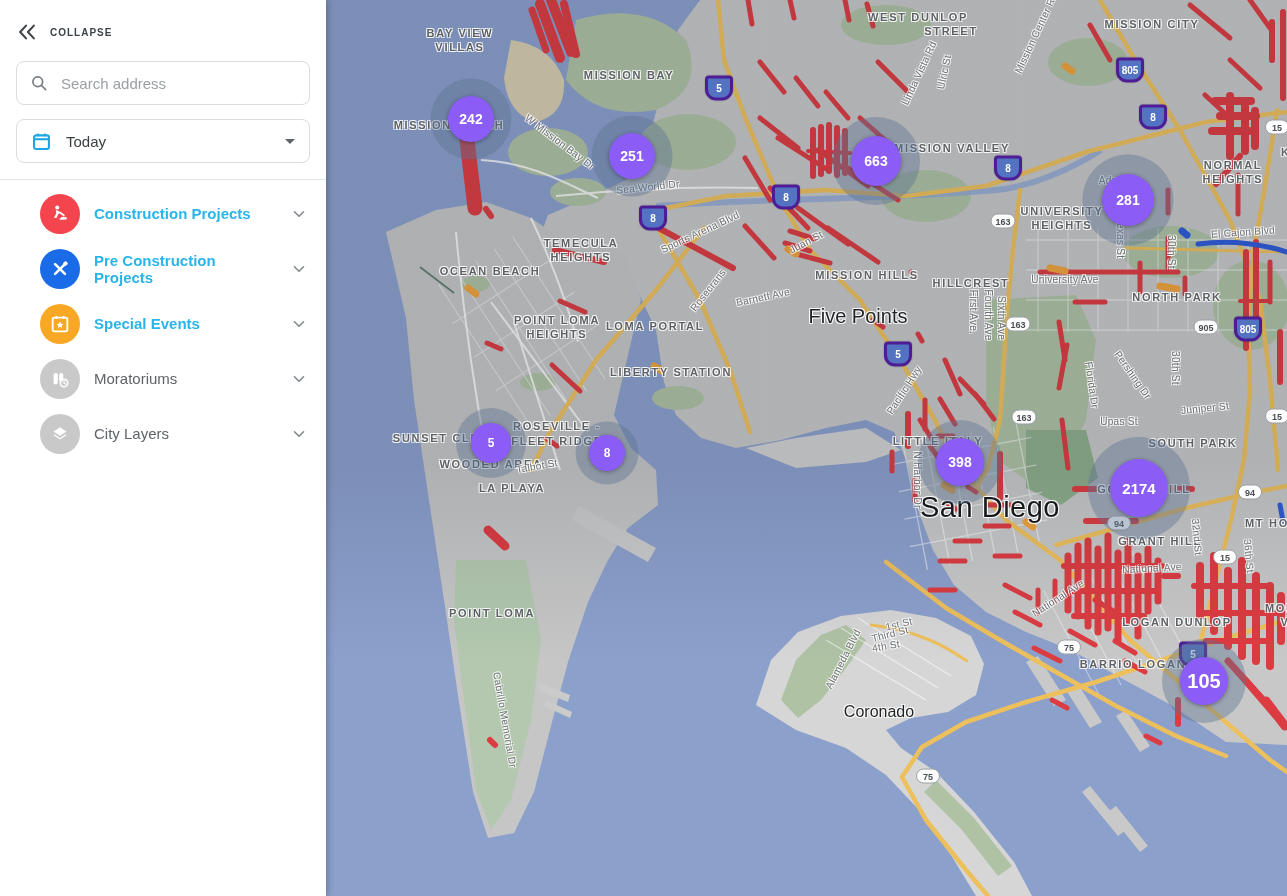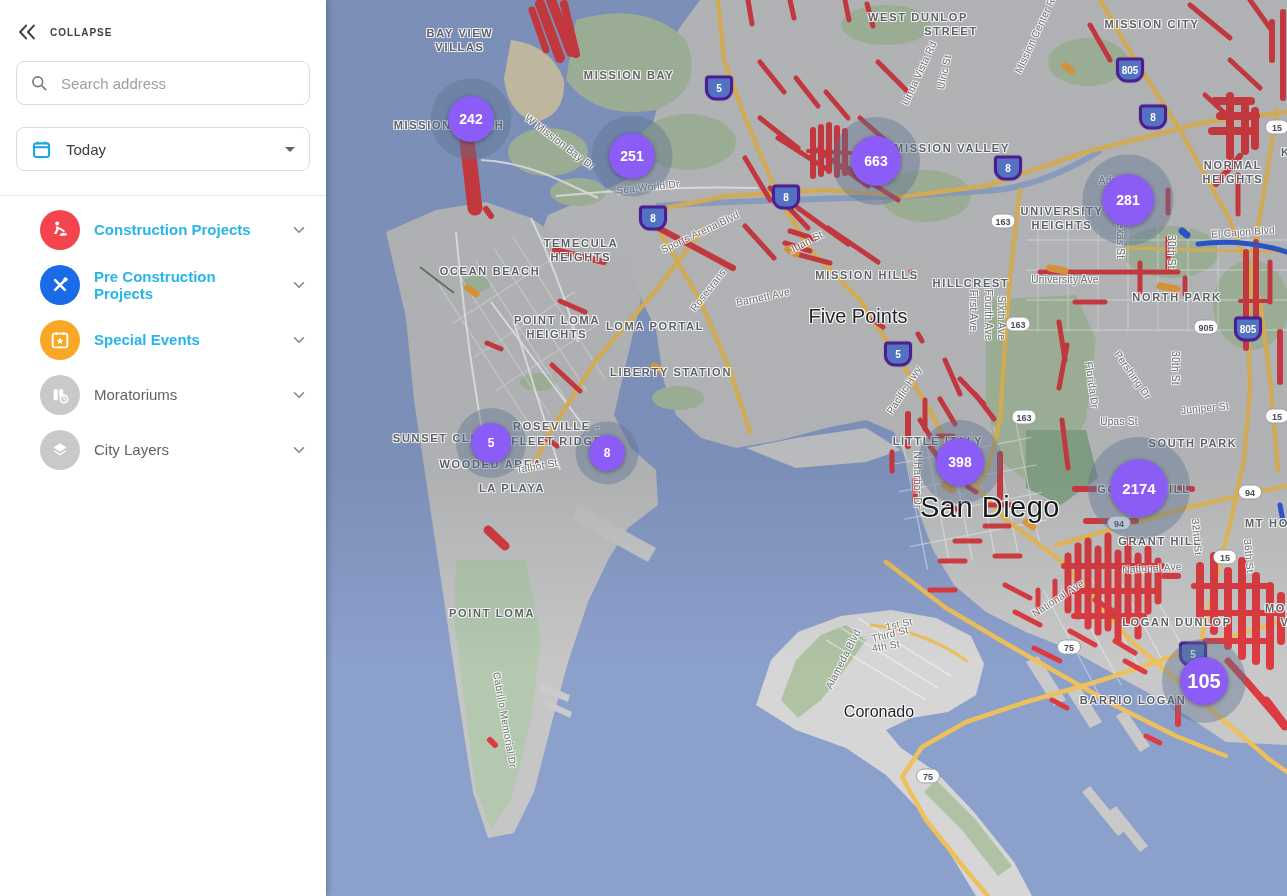--- a/index.html
+++ b/index.html
@@ -4,21 +4,21 @@
 <style>
   html,body{margin:0;padding:0;width:1287px;height:896px;overflow:hidden;
     font-family:"Liberation Sans",sans-serif;background:#fff;}
   .app{display:flex;width:1287px;height:896px;}
 
   
   .sidebar{width:326px;min-width:326px;height:100%;background:#fff;position:relative;z-index:5;
     box-shadow:2px 0 6px rgba(0,0,0,.22);display:flex;flex-direction:column;}
   .collapse-row{display:flex;align-items:center;gap:12px;margin:16px 0 0 16px;height:32px;cursor:pointer;}
   .collapse-row span{font-size:10px;font-weight:700;letter-spacing:1px;color:#3c4348;}
-  .box{display:flex;align-items:center;margin:8px 16px;border:1px solid #dadce0;border-radius:8px;
+  .box{display:flex;align-items:center;margin:0 16px;border:1px solid #dadce0;border-radius:8px;
     height:42px;background:#fff;}
   .search-box{margin-top:13px;padding:0 12px;gap:10px;}
   .search-box input{border:none;outline:none;flex:1;font-size:15px;color:#3c4043;
     font-family:"Liberation Sans",sans-serif;background:transparent;}
   .search-box input::placeholder{color:#9aa0a6;}
   .date-box{margin-top:14px;padding:0 14px;gap:14px;cursor:pointer;}
   .date-box .date-label{flex:1;font-size:15px;color:#3c4043;}
   .caret{width:0;height:0;border-left:5px solid transparent;border-right:5px solid transparent;
     border-top:5px solid #5f6368;}
   .divider{border:none;border-top:1px solid #e4e6e8;margin:16px 0 6px 0;width:100%;}
@@ -470,21 +470,21 @@
         <span class="mlabel a" style="left: 231px; top: 441px;">FLEET RIDGE</span>
         <span class="mlabel a" style="left: 165px; top: 464px;">WOODED AREA</span>
         <span class="mlabel a" style="left: 186px; top: 488px;">LA PLAYA</span>
         <span class="mlabel a" style="left: 166px; top: 613px;">POINT LOMA</span>
         <span class="mlabel a" style="left: 612px; top: 441px;">LITTLE ITALY</span>
         <span class="mlabel a" style="left: 867px; top: 443px;">SOUTH PARK</span>
         <span class="mlabel a" style="left: 818px; top: 489px;">GOLDEN HILL</span>
         <span class="mlabel a" style="left: 834px; top: 541px;">GRANT HILL</span>
         <span class="mlabel a" style="left: 950px; top: 523px;">MT HOPE</span>
         <span class="mlabel a" style="left: 851px; top: 622px;">LOGAN DUNLOP</span>
-        <span class="mlabel a" style="left: 807px; top: 664px; margin-top: 36px;">BARRIO LOGAN</span>
+        <span class="mlabel a" style="left: 807px; top: 664px;">BARRIO LOGAN</span>
         <span class="mlabel a" style="left: 975px; top: 608px;">MOUNTAIN</span>
         <span class="mlabel a" style="left: 972px; top: 622px;">VIEW</span>
         <span class="mlabel city" style="left: 664px; top: 507px;">San Diego</span>
         <span class="mlabel town" style="left: 532px; top: 316px;">Five Points</span>
         <span class="mlabel town-sm" style="left: 553px; top: 712px;">Coronado</span>
         <span class="mlabel s" style="left: 234px; top: 142px; transform: translate(-50%, -50%) rotate(37deg);">W Mission Bay Dr</span>
         <span class="mlabel s" style="left: 322px; top: 187px; transform: translate(-50%, -50%) rotate(-6deg);">Sea World Dr</span>
         <span class="mlabel s" style="left: 374px; top: 232px; transform: translate(-50%, -50%) rotate(-25deg);">Sports Arena Blvd</span>
         <span class="mlabel s" style="left: 480px; top: 242px; transform: translate(-50%, -50%) rotate(-28deg);">Juan St</span>
         <span class="mlabel s" style="left: 382px; top: 290px; transform: translate(-50%, -50%) rotate(-52deg);">Rosecrans</span>

